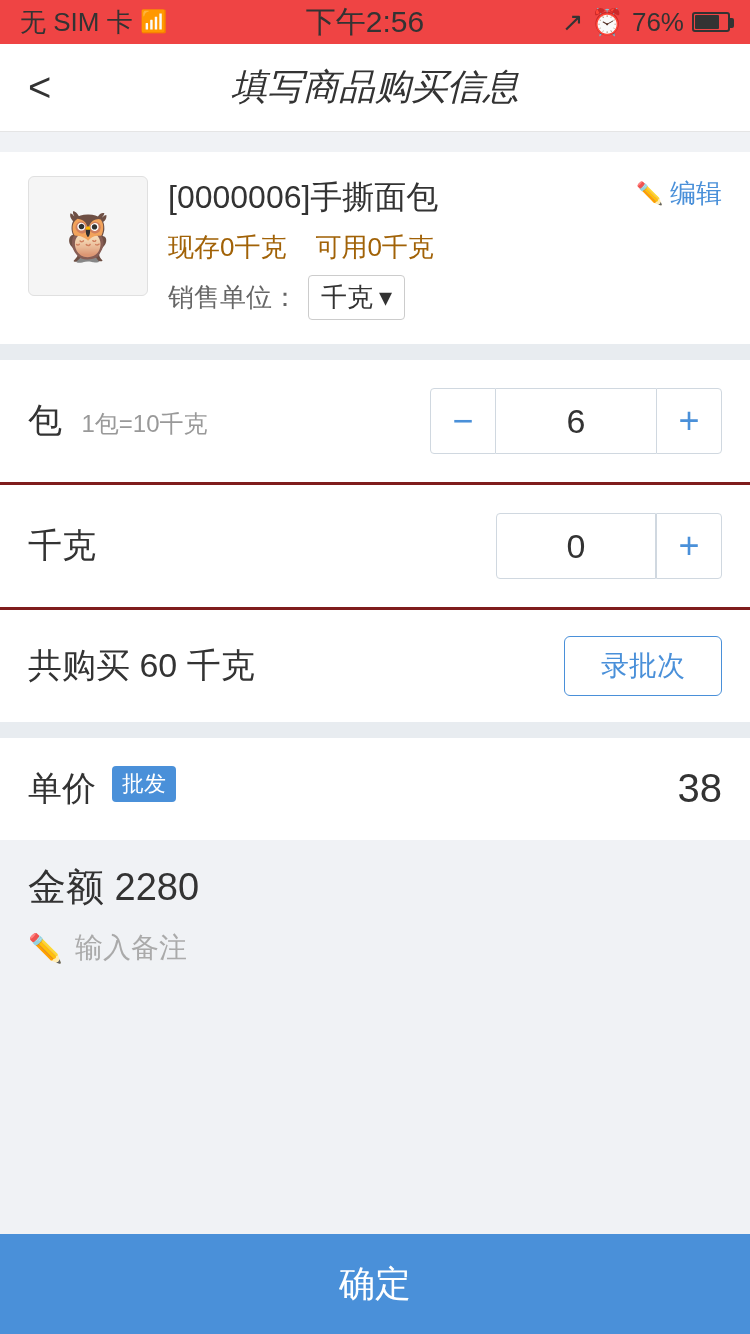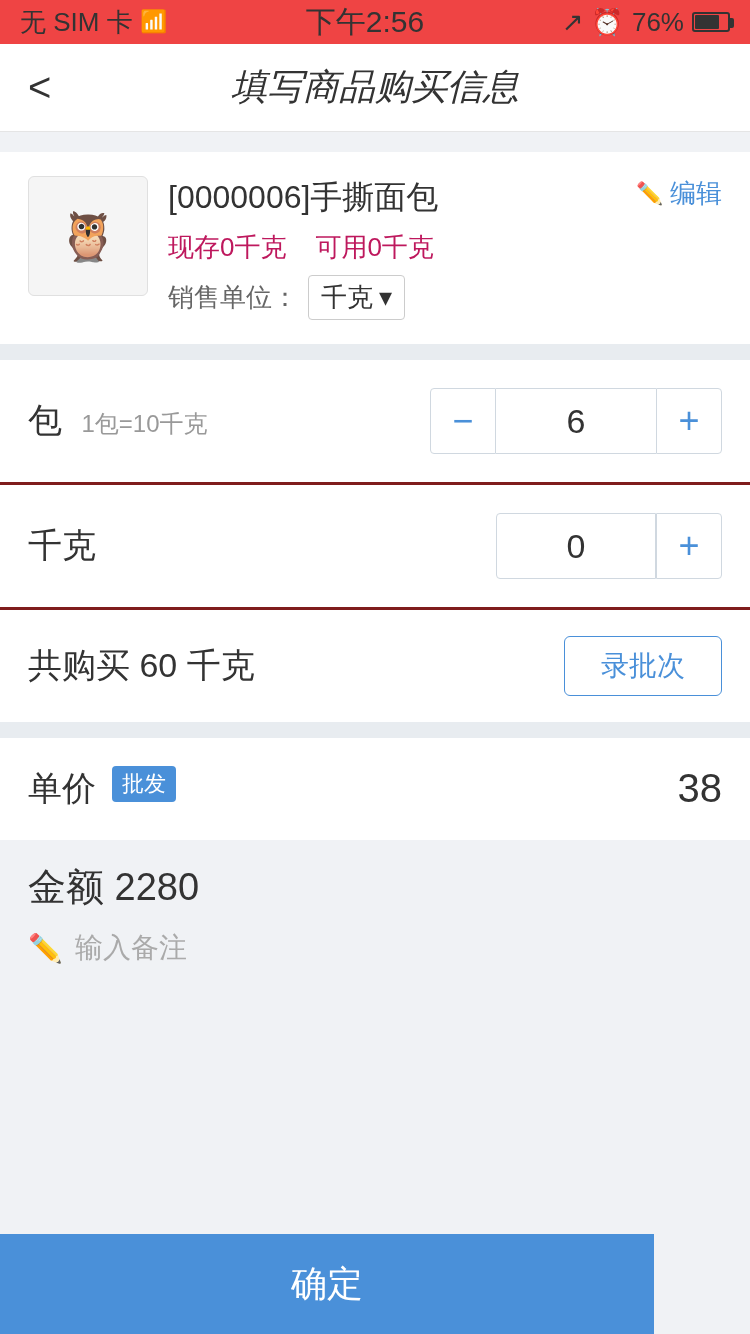--- a/index.html
+++ b/index.html
@@ -76,21 +76,21 @@
       align-items: center;
       justify-content: center;
       flex-shrink: 0;
     }
     .owl-logo {
       font-size: 48px;
       color: #4a8fc1;
     }
     .product-info { flex: 1; }
     .product-name { font-size: 32px; color: #333; font-weight: 400; margin-bottom: 10px; }
-    .product-stock { font-size: 26px; color: #be185d; margin-bottom: 10px; }
+    .product-stock { font-size: 26px; color: #a16207; margin-bottom: 10px; }
     .product-unit { font-size: 26px; color: #666; display: flex; align-items: center; gap: 10px; }
     .unit-select {
       border: 1px solid #ccc;
       border-radius: 4px;
       padding: 4px 12px;
       font-size: 26px;
       color: #333;
       background: #fff;
       display: flex; align-items: center; gap: 6px;
     }
@@ -249,21 +249,21 @@
       background: #f0f2f5;
       flex: 1;
       min-height: 300px;
     }
 
     
     .confirm-bar {
       position: fixed;
       bottom: 0;
       left: 0;
-      width: 654px;
+      width: 750px;
       height: 100px;
       background: #4a90d9;
       display: flex;
       align-items: center;
       justify-content: center;
       cursor: pointer;
     }
     .confirm-label {
       font-size: 36px;
       color: #fff;

